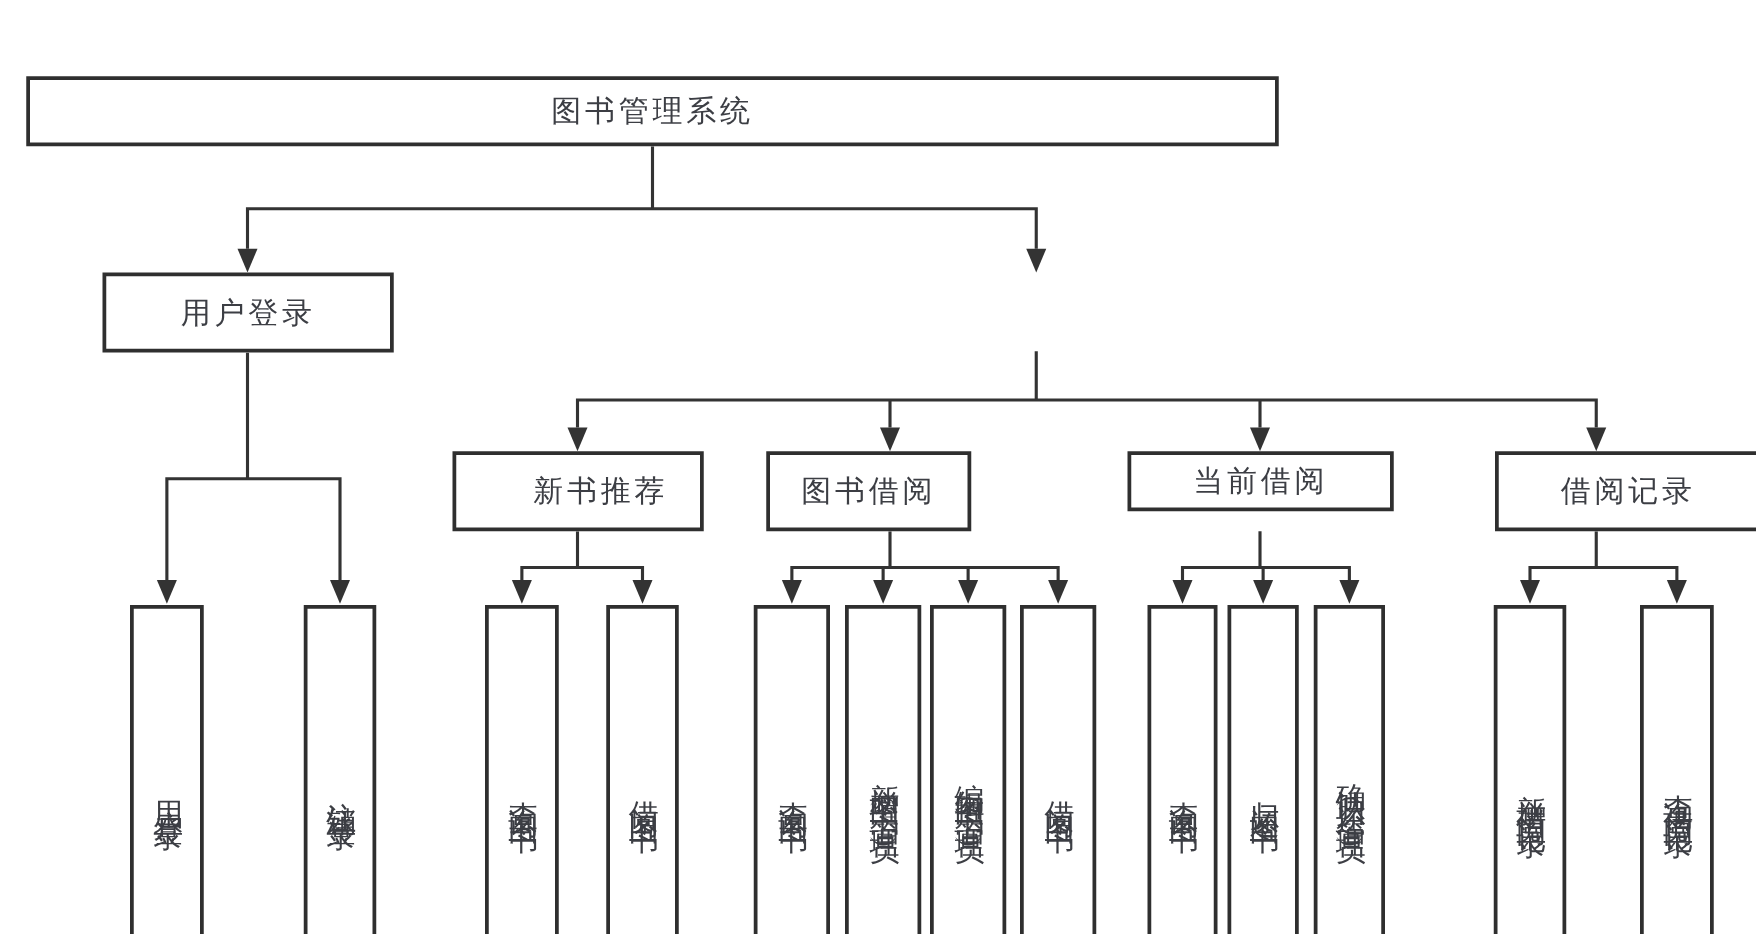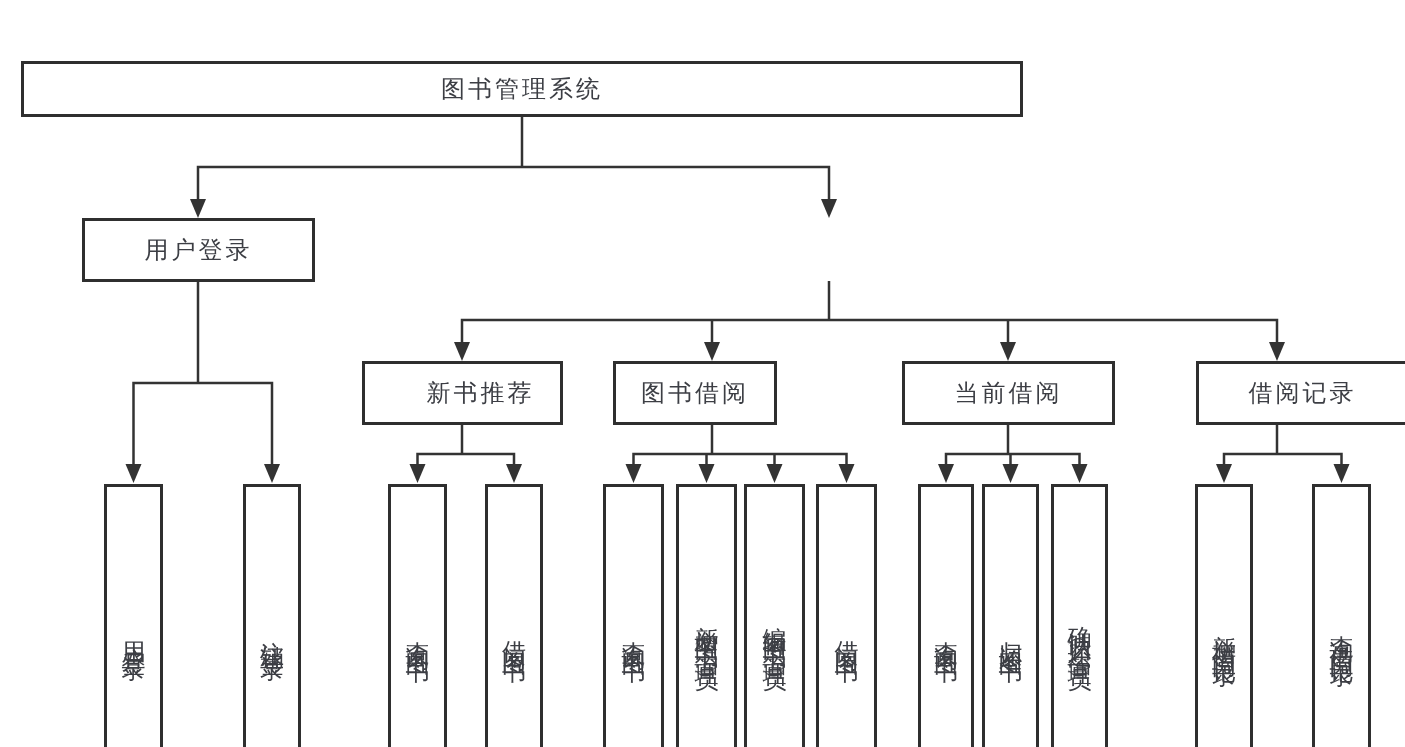--- a/index.html
+++ b/index.html
@@ -102,21 +102,21 @@
       <polygon points="1333.5,416 1349.5,416 1341.5,435"></polygon>
     </g>
   </svg>
 
   <div class="node" style="left:21px;top:13px;width:1002px;height:56px;">图书管理系统</div>
 
   <div class="node" style="left:82px;top:170px;width:233px;height:64px;">用户登录</div>
 
   <div class="node" style="left:362px;top:313px;width:201px;height:64px;padding-left:36px;">新书推荐</div>
   <div class="node" style="left:613px;top:313px;width:164px;height:64px;">图书借阅</div>
-  <div class="node" style="left:902px;top:313px;width:213px;height:64px;">当前借阅</div>
+  <div class="node" style="left:902px;top:313px;width:213px;height:48px;">当前借阅</div>
   <div class="node" style="left:1196px;top:313px;width:213px;height:64px;">借阅记录</div>
 
   <div class="node leaf" style="left:104px;top:436px;width:59px;height:299px;">
     <span class="vtext">用户登录</span>
   </div>
   <div class="node leaf" style="left:243px;top:436px;width:58px;height:299px;">
     <span class="vtext">注销登录</span>
   </div>
 
   <div class="node leaf" style="left:388px;top:436px;width:59px;height:299px;">

